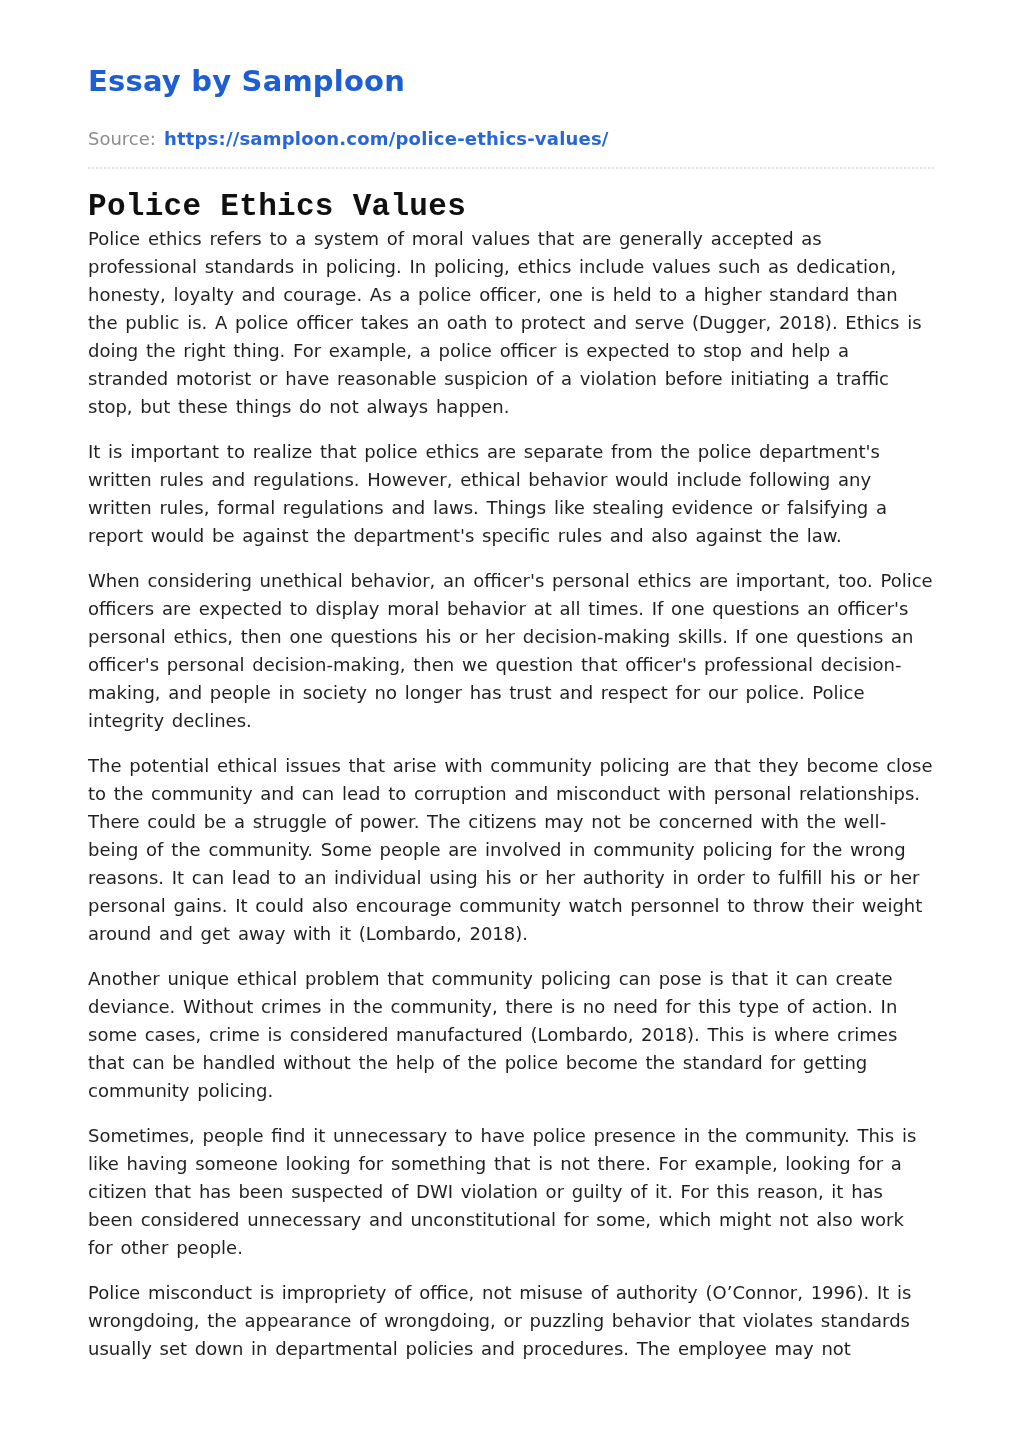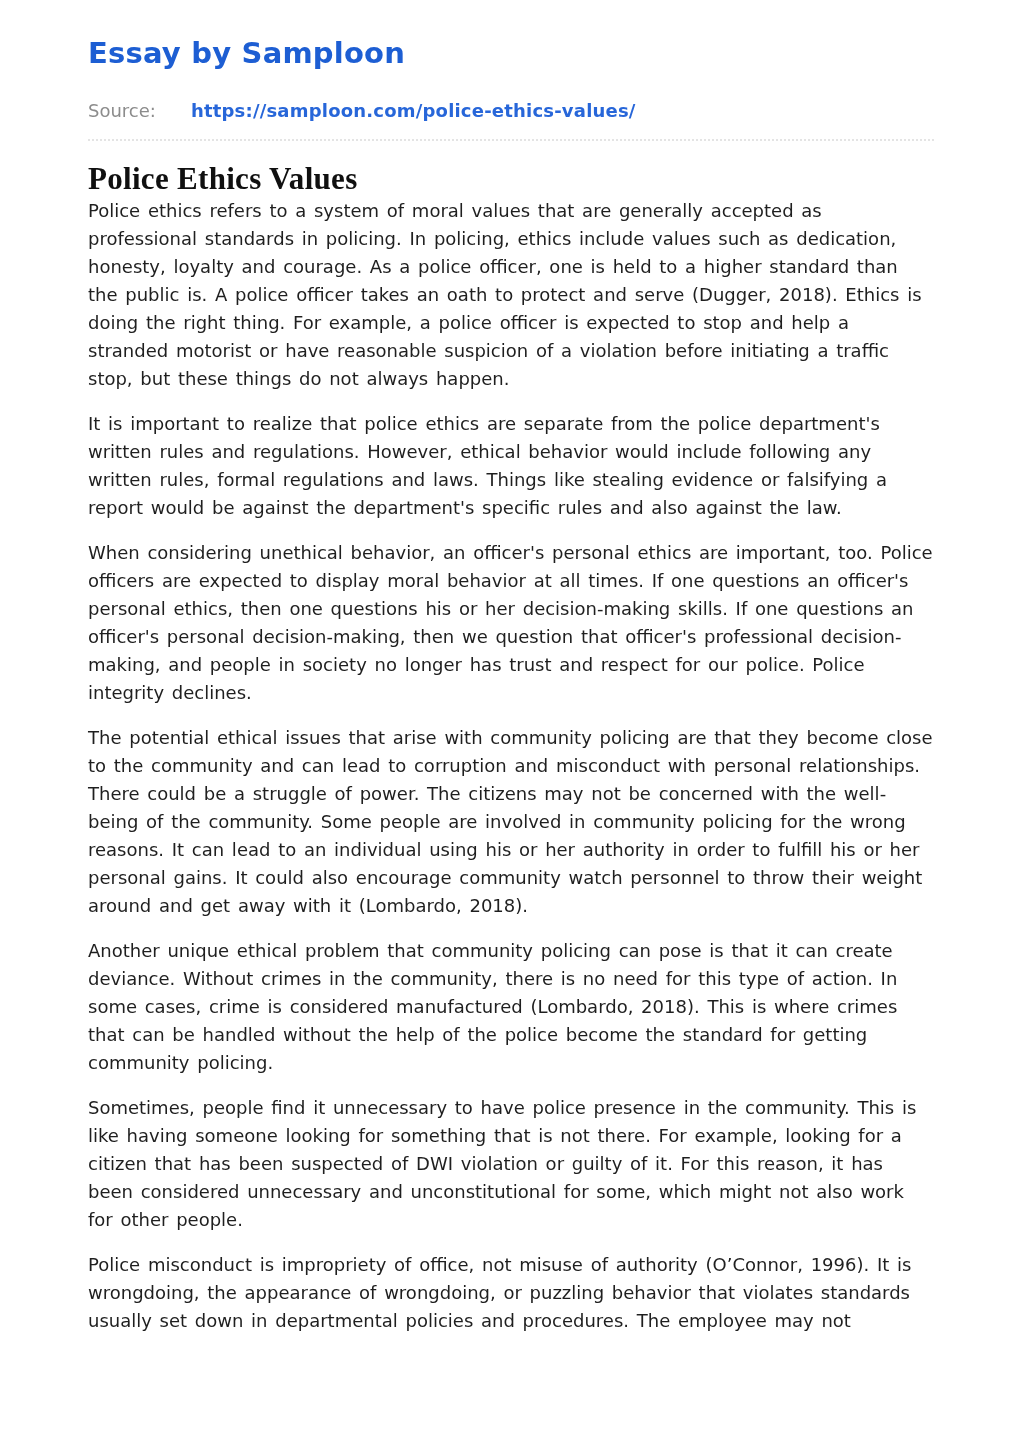--- a/index.html
+++ b/index.html
@@ -12,62 +12,62 @@
     width: 1024px;
     height: 1453px;
     font-family: "DejaVu Sans", sans-serif;
     overflow: hidden;
   }
 
   .page {
     width: 1024px;
     height: 1191px;
     background: #ffffff;
-    padding: 36px 90px 28px 88px;
+    padding: 64px 90px 28px 88px;
   }
 
   
   .brand {
     font-family: "DejaVu Sans", sans-serif;
     font-weight: bold;
     font-size: 29px;
     line-height: 34px;
     color: #1d5ed3;
     letter-spacing: 0.2px;
   }
 
   .source-row {
     margin-top: 30px;
     font-size: 18px;
     line-height: 22px;
   }
 
   .source-label {
     color: #8c8c8c;
+    margin-right: 8px;
   }
 
   .source-link {
     color: #2766d9;
     font-weight: bold;
     text-decoration: none;
     letter-spacing: 0.2px;
-    margin-left: 35px;
   }
 
   .divider {
     margin-top: 17px;
     border: none;
     border-top: 2px dotted #e4e4e4;
     height: 0;
   }
 
   
   .essay-title {
     margin-top: 20px;
-    font-family: Liberation Serif, serif;
+    font-family: Liberation Mono, monospace;
     font-weight: bold;
     font-size: 31px;
     line-height: 36px;
     color: #101010;
     letter-spacing: 0.3px;
   }
 
   .essay-body {
   }
 

